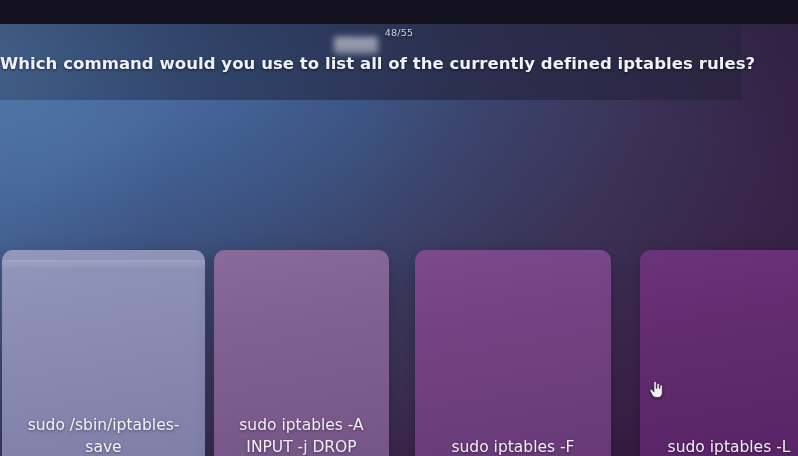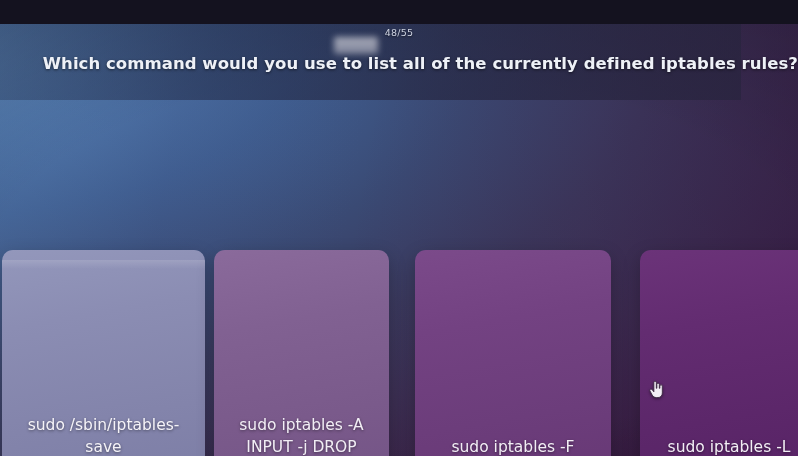--- a/index.html
+++ b/index.html
@@ -69,21 +69,21 @@
     border-radius: 2px;
     background: linear-gradient(180deg, rgba(214,214,222,0.72), rgba(176,178,192,0.62));
     filter: blur(3.4px);
   }
 
   .question {
     position: absolute;
     left: 0;
     top: 30px;
     width: 798px;
-    text-align: right;
+    text-align: left;
     font-size: 16.5px;
     font-weight: 600;
     letter-spacing: 0.05px;
     color: #eef1f7;
     text-shadow: 0 1px 3px rgba(0,0,0,0.55);
   }
 
   
   .cards {
     position: absolute;

